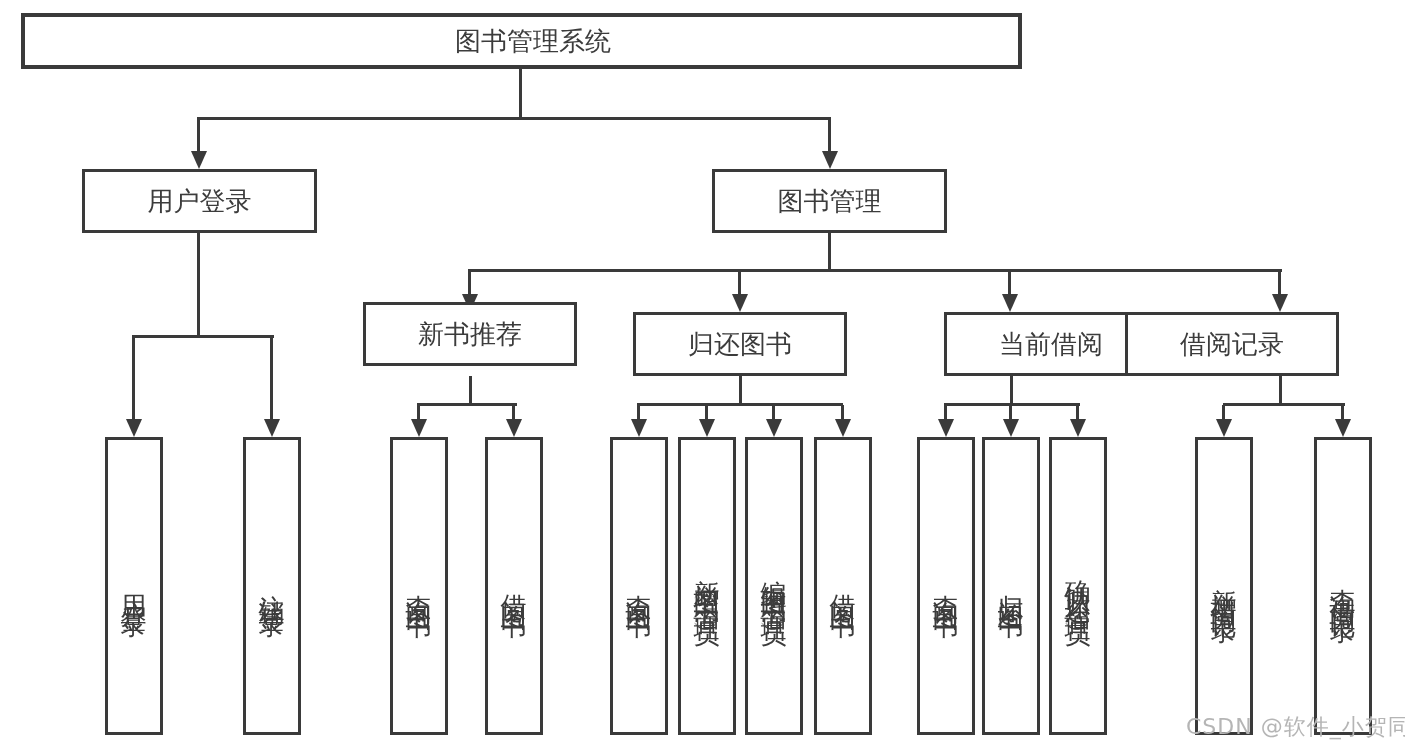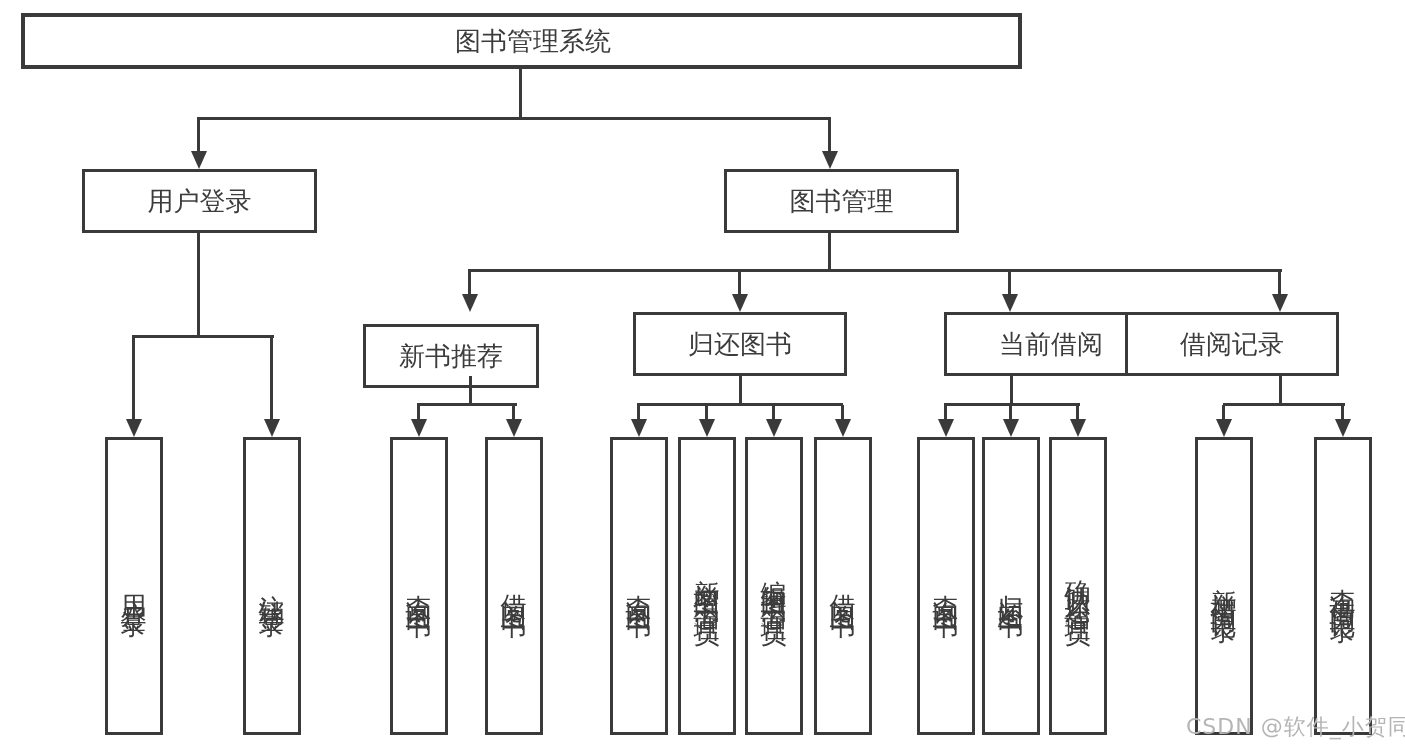--- a/index.html
+++ b/index.html
@@ -52,21 +52,21 @@
   <div class="arrow" style="left:191px;top:119px;height:50px;">
       <span class="shaft"></span>
       <span class="head"></span>
     </div>
   <div class="arrow" style="left:822px;top:119px;height:50px;">
       <span class="shaft"></span>
       <span class="head"></span>
     </div>
 
   <div class="box" style="left:82px;top:169px;width:235px;height:64px;">用户登录</div>
-  <div class="box" style="left:712px;top:169px;width:235px;height:64px;margin-left:12px;">图书管理</div>
+  <div class="box" style="left:712px;top:169px;width:235px;height:64px;">图书管理</div>
 
   <div class="vline" style="left:197px;top:233px;height:104px;"></div>
   <div class="hline" style="left:132px;top:335px;width:142px;"></div>
   <div class="arrow" style="left:126px;top:337px;height:100px;">
       <span class="shaft"></span>
       <span class="head"></span>
     </div>
   <div class="arrow" style="left:264px;top:337px;height:100px;">
       <span class="shaft"></span>
       <span class="head"></span>
@@ -84,21 +84,21 @@
     </div>
   <div class="arrow" style="left:1002px;top:271px;height:41px;">
       <span class="shaft"></span>
       <span class="head"></span>
     </div>
   <div class="arrow" style="left:1272px;top:271px;height:41px;">
       <span class="shaft"></span>
       <span class="head"></span>
     </div>
 
-  <div class="box" style="left:363px;top:324px;width:176px;height:64px;">新书推荐</div>
+  <div class="box" style="left:363px;top:302px;width:214px;height:64px;">新书推荐</div>
   <div class="box" style="left:633px;top:312px;width:214px;height:64px;">归还图书</div>
   <div class="box" style="left:944px;top:312px;width:214px;height:64px;">当前借阅</div>
   <div class="box" style="left:1125px;top:312px;width:214px;height:64px;">借阅记录</div>
 
   <div class="vline" style="left:469px;top:376px;height:30px;"></div>
   <div class="hline" style="left:417px;top:403px;width:100px;"></div>
   <div class="arrow" style="left:411px;top:405px;height:32px;">
       <span class="shaft"></span>
       <span class="head"></span>
     </div>

